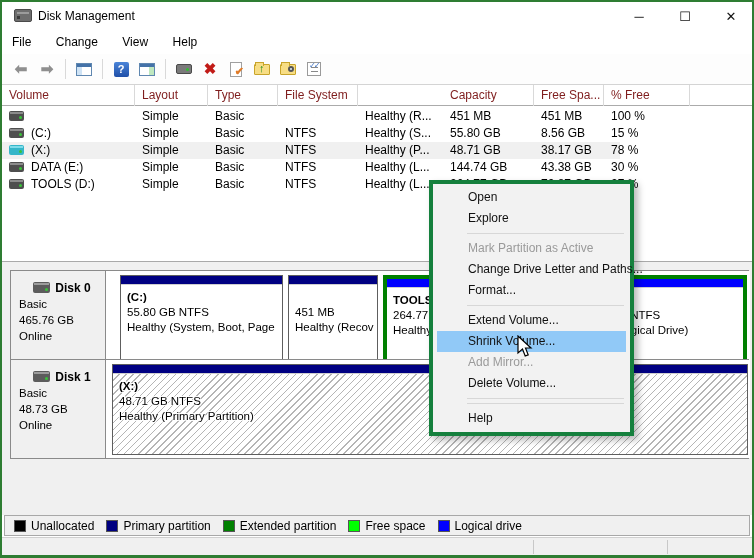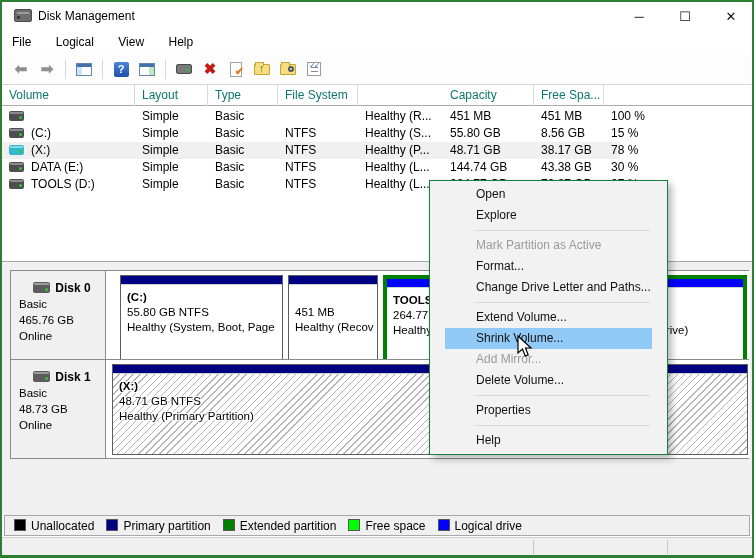--- a/index.html
+++ b/index.html
@@ -38,21 +38,21 @@
   .folder-ic::before { content:""; position:absolute; left:0; top:-3px; width:7px; height:3px; background:#f7dd84; border:1px solid #c8a42a; border-bottom:none; }
   .folder-ic .up { position:absolute; left:4px; top:-3px; color:#1c8a1c; font-size:11px; font-weight:bold; }
   .folder-ic .mag { position:absolute; right:1px; top:1px; width:6px; height:6px; border:2px solid #555; border-radius:50%; background:#dfeef8; }
   .list-ic { width:14px; height:14px; background:#fff; border:1px solid #9a9a9a; position:relative; }
   .list-ic::before { content:"✓✓"; position:absolute; left:1px; top:-2px; font-size:8px; color:#3a6ec0; letter-spacing:-2px; }
   .list-ic::after { content:""; position:absolute; right:2px; top:4px; width:7px; height:1px; background:#888; box-shadow:0 4px 0 #888; }
 
   
   .listview { position:absolute; left:0; top:83px; width:750px; height:176px; background:#fff; }
   .lv-header { position:absolute; left:0; top:0; width:750px; height:21px; background:#fff; border-bottom:1px solid #ababab; }
-  .hcell { position:absolute; top:0; height:21px; font-size:12px; color:#0f766e; padding:3px 0 0 7px; border-right:1px solid #d9d9d9; overflow:hidden; white-space:nowrap; }
+  .hcell { position:absolute; top:0; height:21px; font-size:12px; color:#7f1d1d; padding:3px 0 0 7px; border-right:1px solid #d9d9d9; overflow:hidden; white-space:nowrap; }
   .lv-row { position:absolute; left:0; width:618px; height:17px; font-size:12px; }
   .lv-row.selected { background:#f0f0f0; }
   .rcell { position:absolute; top:1px; height:16px; overflow:hidden; white-space:nowrap; padding-left:7px; }
   .c0{left:0;width:133px;} .c1{left:133px;width:73px;} .c2{left:206px;width:70px;} .c3{left:276px;width:80px;}
   .c4{left:356px;width:85px;} .c5{left:441px;width:91px;} .c6{left:532px;width:70px;} .c7{left:602px;width:86px;} .c8{left:688px;width:61px;border-right:none;}
   .drive-ico { display:inline-block; width:15px; height:10px; background:#4e4e4e; border-radius:2px; position:relative; vertical-align:-1px; margin-right:7px; }
   .drive-ico::before { content:""; position:absolute; left:1px; top:1px; width:13px; height:2px; background:#8b8b8b; }
   .drive-ico::after { content:""; position:absolute; right:2px; bottom:2px; width:3px; height:3px; background:#39c439; border-radius:50%; }
   .drive-ico.cyan { background:#35b6c9; }
   .drive-ico.cyan::before { background:#7fdcea; }
@@ -73,28 +73,28 @@
   .ptext { padding:5px 0 0 6px; font-size:11.5px; line-height:15px; white-space:nowrap; }
   .pname { font-weight:bold; min-height:15px; }
   .ext-frame { position:absolute; top:4px; height:91px; border:4px solid #008000; background:#fff; overflow:hidden; }
   .ext-frame .ipart { position:absolute; top:0; height:83px; overflow:hidden; background:#fff; }
   .ipart + .ipart { border-left:1px solid #5e5e5e; }
   .hatched { background:repeating-linear-gradient(135deg, #ffffff 0px, #ffffff 4px, #b5b5b5 4px, #b5b5b5 5px); }
   .hatched .ptext { text-shadow:1px 1px 0 #fff, -1px -1px 0 #fff, 1px -1px 0 #fff, -1px 1px 0 #fff; }
 
   
   .legendbar { position:absolute; left:2px; top:513px; width:746px; height:21px; background:#f0f0f0; border:1px solid #a8a8a8; display:flex; align-items:center; gap:12px; padding-left:9px; font-size:12px; }
-  .leg-item { display:flex; gap:5px; }
+  .leg-item { display:flex; align-items:center; gap:5px; }
   .swatch { width:12px; height:12px; border:1px solid #555; }
   .statusbar { position:absolute; left:0; top:535px; width:750px; height:18px; background:#f0f0f0; border-top:1px solid #d0d0d0; }
   .sb-div { position:absolute; top:2px; width:1px; height:14px; background:#c8c8c8; }
   .bottom-green { position:absolute; left:0; top:553px; width:750px; height:5px; background:#2e7d32; }
 
   
-  .ctx { position:absolute; left:427px; top:178px; width:239px; background:#f2f2f2; border:1px solid #15803d; box-shadow:4px 4px 7px rgba(0,0,0,0.28); z-index:50; padding:3px 15px; }
+  .ctx { position:absolute; left:427px; top:178px; width:205px; background:#f2f2f2; border:4px solid #15803d; box-shadow:4px 4px 7px rgba(0,0,0,0.28); z-index:50; padding:3px 4px; }
   .mi { height:21px; line-height:21px; font-size:12px; color:#111; padding-left:31px; white-space:nowrap; }
   .mi.disabled { color:#9a9a9a; }
   .mi.hl { background:#91c9f7; }
   .msep { height:1px; background:#d7d7d7; margin:4px 2px 4px 30px; }
   .cursor { position:absolute; left:514px; top:333px; z-index:60; }
 </style>
 </head>
 <body>
 
 <div class="window">
@@ -102,21 +102,21 @@
   <div class="titlebar">
     <div class="app-icon"></div>
     <div class="title-text">Disk Management</div>
     <div class="win-btn btn-min">─</div>
     <div class="win-btn btn-max">☐</div>
     <div class="win-btn btn-close">✕</div>
   </div>
 
   <div class="menubar">
     <span class="menu-top-item">File</span>
-    <span class="menu-top-item">Logical</span>
+    <span class="menu-top-item">Change</span>
     <span class="menu-top-item">View</span>
     <span class="menu-top-item">Help</span>
   </div>
 
   <div class="toolbar">
     <div class="tb-ic">
         <span class="nav-arrow">⬅</span>
       </div>
     <div class="tb-ic">
         <span class="nav-arrow">➡</span>
@@ -160,20 +160,21 @@
   </div>
 
   <div class="listview">
     <div class="lv-header">
       <div class="hcell c0">Volume</div>
       <div class="hcell c1">Layout</div>
       <div class="hcell c2">Type</div>
       <div class="hcell c3">File System</div>
       <div class="hcell c5">Capacity</div>
       <div class="hcell c6">Free Spa...</div>
+      <div class="hcell c7">% Free</div>
       <div class="hcell c8"></div>
     </div>
 
     <div class="lv-row" style="top:23px">
       <div class="rcell c0"><span class="drive-ico"></span><span></span></div>
       <div class="rcell c1">Simple</div>
       <div class="rcell c2">Basic</div>
       <div class="rcell c3"></div>
       <div class="rcell c4">Healthy (R...</div>
       <div class="rcell c5">451 MB</div>
@@ -324,29 +325,28 @@
     <div class="sb-div" style="left:531px"></div>
     <div class="sb-div" style="left:665px"></div>
   </div>
   <div class="bottom-green"></div>
 
   <div class="ctx">
     <div class="mi">Open</div>
     <div class="mi">Explore</div>
     <div class="msep"></div>
     <div class="mi disabled">Mark Partition as Active</div>
+    <div class="mi">Change Drive Letter and Paths...</div>
     <div class="mi">Format...</div>
-    <div class="mi">Change Drive Letter and Paths...</div>
     <div class="msep"></div>
     <div class="mi">Extend Volume...</div>
     <div class="mi hl">Shrink Volume...</div>
     <div class="mi disabled">Add Mirror...</div>
     <div class="mi">Delete Volume...</div>
     <div class="msep"></div>
-    <div class="mi">Properties</div>
     <div class="msep"></div>
     <div class="mi">Help</div>
   </div>
 
   <svg class="cursor" width="18" height="24" viewBox="0 0 18 24">
     <path d="M2,1 L2,18 L6.5,14 L9.2,21 L12.2,19.8 L9.5,13 L15,13 Z" fill="#fff" stroke="#000" stroke-width="1.2"></path>
   </svg>
 
 </div>
 

